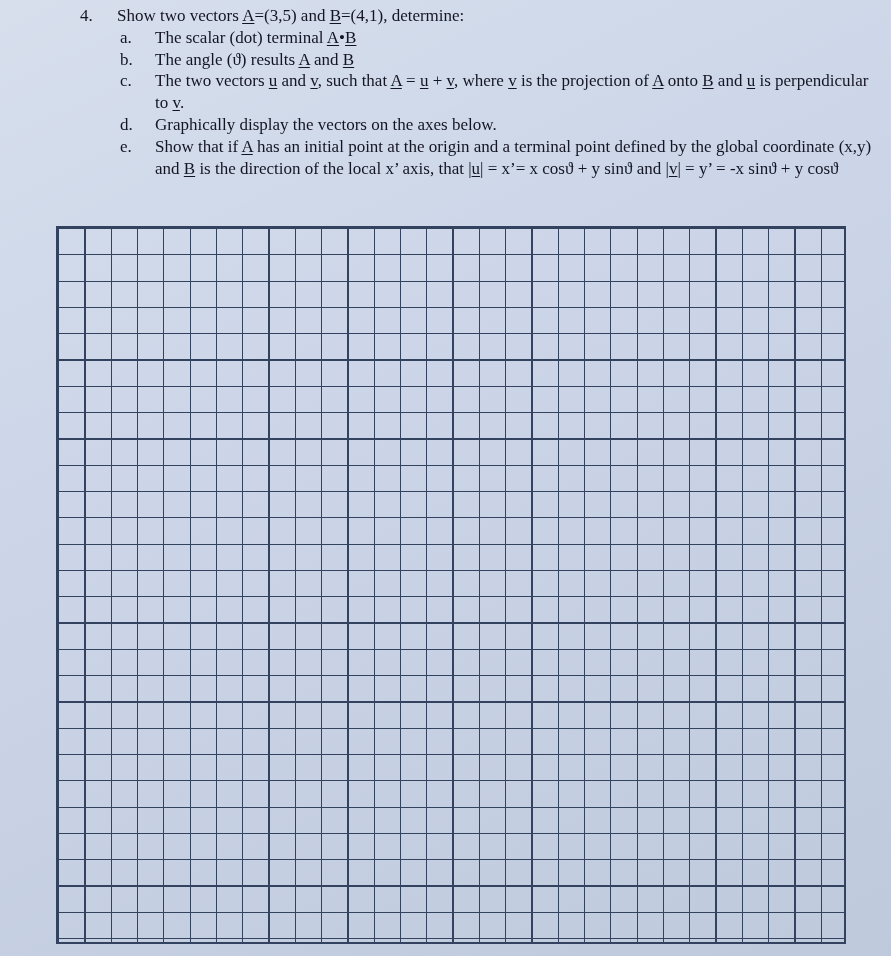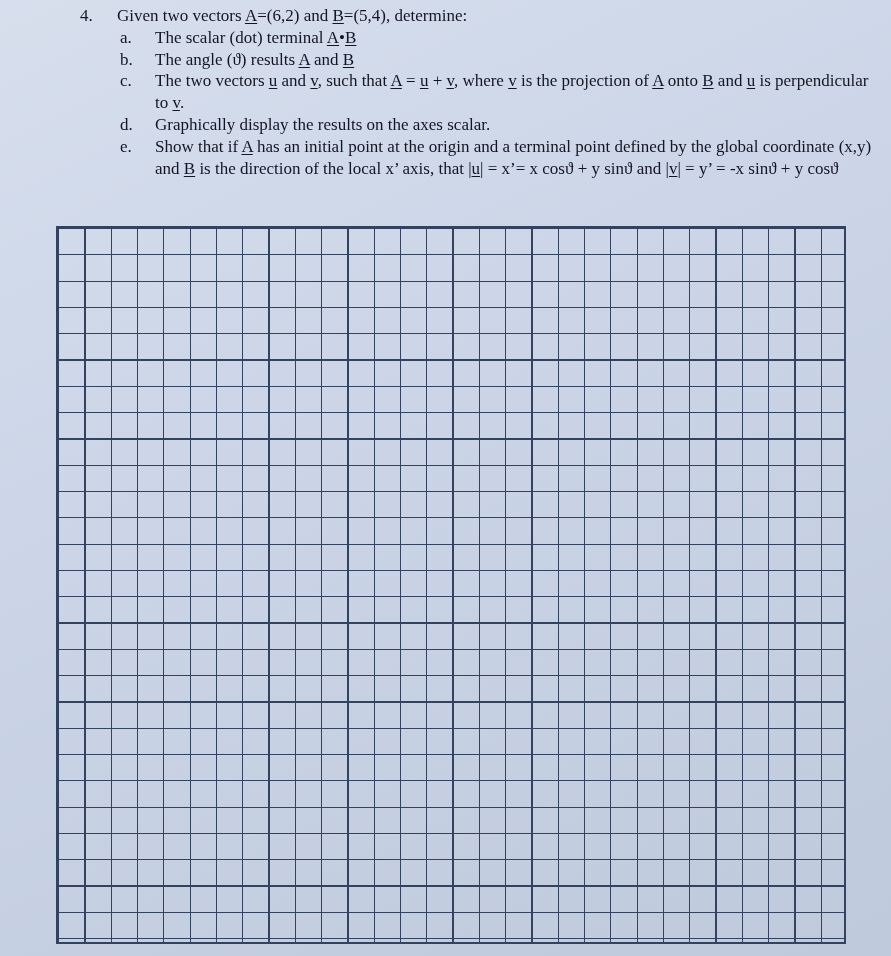--- a/index.html
+++ b/index.html
@@ -48,39 +48,39 @@
   }
 </style>
 </head>
 <body>
 
 <div class="page">
 
   <div class="question">
     <div class="qrow">
       <span class="qnum">4.</span>
-      <span class="qintro"><span>Given two vectors </span><span class="uv">A</span><span>=(6,2) and </span><span class="uv">B</span><span>=(5,4), determine:</span></span>
+      <span class="qintro"><span>Show two vectors </span><span class="uv">A</span><span>=(3,5) and </span><span class="uv">B</span><span>=(4,1), determine:</span></span>
     </div>
 
     <div class="items">
       <div class="item">
         <span class="item-label">a.</span>
         <span class="item-text"><span>The scalar (dot) terminal </span><span class="uv">A</span><span>•</span><span class="uv">B</span></span>
       </div>
       <div class="item">
         <span class="item-label">b.</span>
         <span class="item-text"><span>The angle (ϑ) results </span><span class="uv">A</span><span> and </span><span class="uv">B</span></span>
       </div>
       <div class="item">
         <span class="item-label">c.</span>
         <span class="item-text"><span>The two vectors </span><span class="uv">u</span><span> and </span><span class="uv">v</span><span>, such that </span><span class="uv">A</span><span> = </span><span class="uv">u</span><span> + </span><span class="uv">v</span><span>, where </span><span class="uv">v</span><span> is the projection of </span><span class="uv">A</span><span> onto </span><span class="uv">B</span><span> and </span><span class="uv">u</span><span> is perpendicular to </span><span class="uv">v</span><span>.</span></span>
       </div>
       <div class="item">
         <span class="item-label">d.</span>
-        <span class="item-text"><span>Graphically display the results on the axes scalar.</span></span>
+        <span class="item-text"><span>Graphically display the vectors on the axes below.</span></span>
       </div>
       <div class="item">
         <span class="item-label">e.</span>
         <span class="item-text"><span>Show that if </span><span class="uv">A</span><span> has an initial point at the origin and a terminal point defined by the global coordinate (x,y) and </span><span class="uv">B</span><span> is the direction of the local x’ axis, that |</span><span class="uv">u</span><span>| = x’= x cosϑ + y sinϑ and |</span><span class="uv">v</span><span>| = y’ = -x sinϑ + y cosϑ</span></span>
       </div>
     </div>
   </div>
 
   <div class="grid"></div>
 

